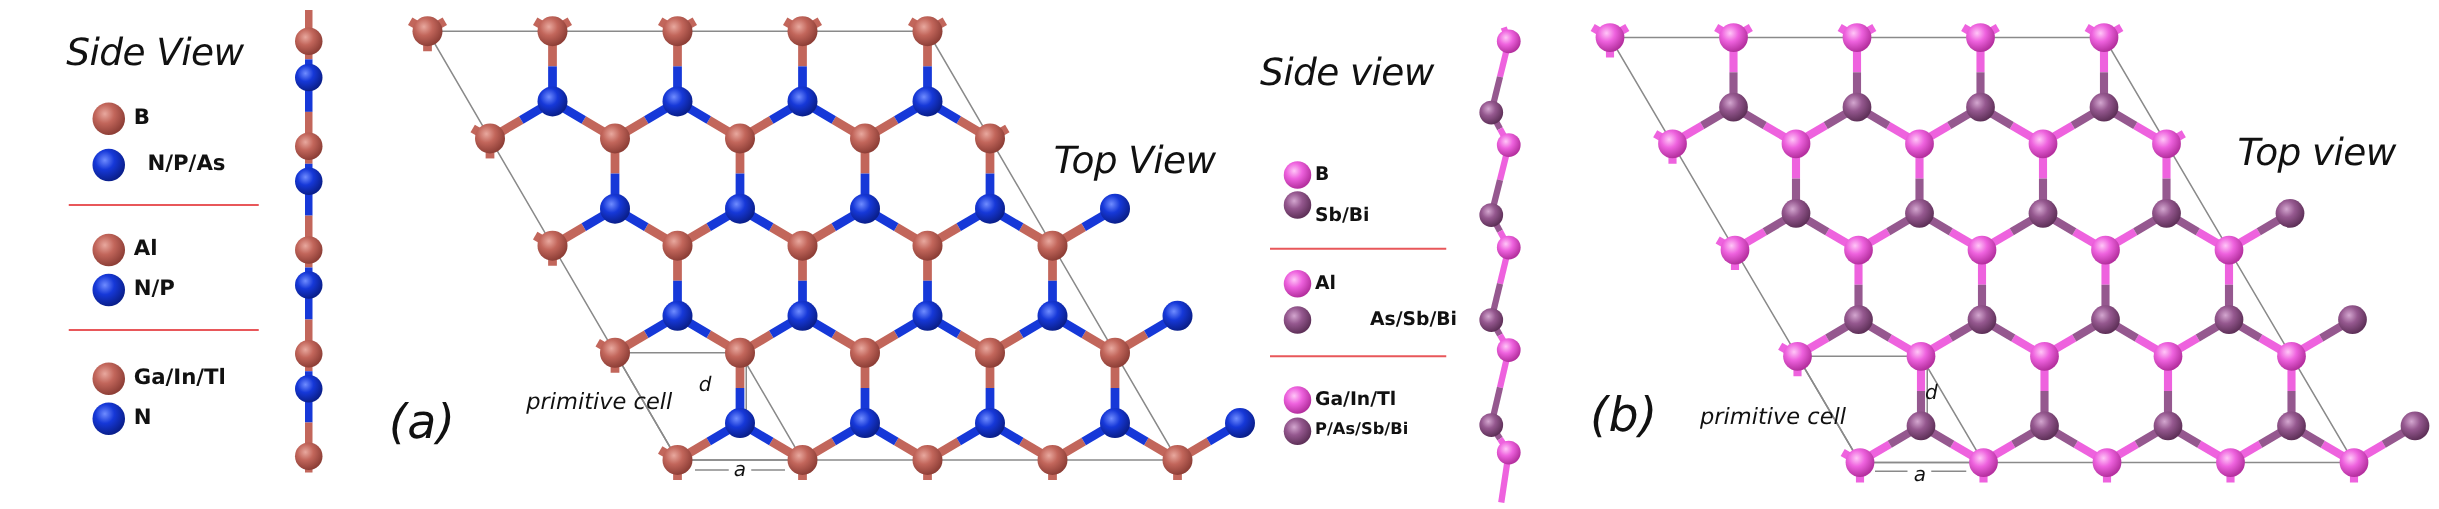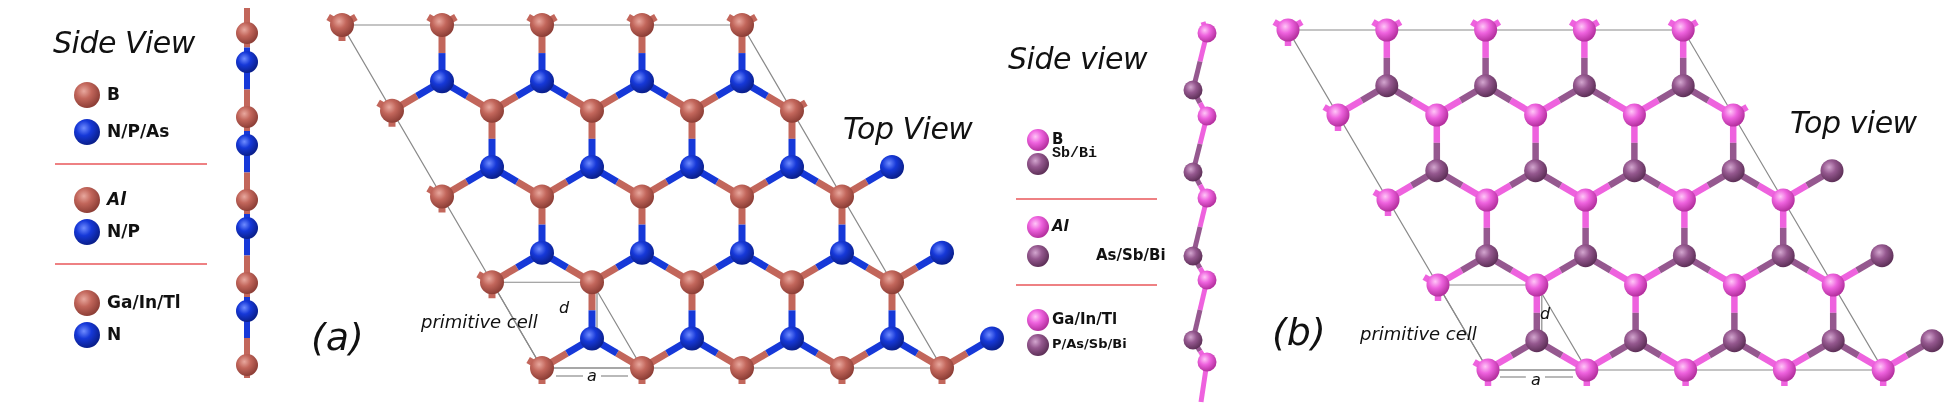--- a/index.html
+++ b/index.html
@@ -4,21 +4,21 @@
 <style>
   html, body { margin:0; padding:0; background:#ffffff; }
   body { width:1951px; height:407px; position:relative; overflow:hidden; font-family:"DejaVu Sans", sans-serif; }
   #canvas { position:absolute; left:0; top:0; }
   .lbl { position:absolute; color:#111; font-style:italic; font-weight:normal; white-space:nowrap; line-height:1; }
   .title { font-size:30px; letter-spacing:-0.5px; }
   .panel-tag { font-size:38px; font-weight:normal; }
   .cell-lbl { font-size:18px; }
   .param { font-size:16px; }
   .legend-txt { position:absolute; color:#111; font-size:17px; font-weight:bold; white-space:nowrap; line-height:1; font-family:"DejaVu Sans", sans-serif; }
-  .legend-txt.it { font-style:italic; }
+  .legend-txt.it { }
 </style>
 </head>
 <body>
 
 <svg id="canvas" width="1951" height="407" viewBox="0 0 1951 407">
   <defs>
     <radialGradient id="g-a-cat" cx="38%" cy="35%" r="65%">
       <stop offset="0%" stop-color="#e8a89e"></stop>
         <stop offset="45%" stop-color="#c2665b"></stop>
         <stop offset="100%" stop-color="#8e3f37"></stop>
@@ -486,31 +486,31 @@
 </svg>
 
 <div class="lbl title" style="left:53px; top:28px;">Side View</div>
 <div class="lbl title" style="left:843px; top:114px;">Top View</div>
 <div class="lbl panel-tag" style="left:311px; top:318px;">(a)</div>
 <div class="lbl cell-lbl" style="left:421px; top:313px;">primitive cell</div>
 <div class="lbl param" style="left:559px; top:300px;">d</div>
 <div class="lbl param" style="left:587px; top:368px;">a</div>
 
 <div class="legend-txt" style="left:107px; top:86px;">B</div>
-<div class="legend-txt" style="left:107px; top:123px;">N/P/As</div>
+<div class="legend-txt" style="left:118px; top:123px;">N/P/As</div>
 <div class="legend-txt it" style="left:107px; top:191px;">Al</div>
 <div class="legend-txt" style="left:107px; top:223px;">N/P</div>
 <div class="legend-txt" style="left:107px; top:294px;">Ga/In/Tl</div>
 <div class="legend-txt" style="left:107px; top:326px;">N</div>
 
 <div class="lbl title" style="left:1008px; top:44px;">Side view</div>
 <div class="lbl title" style="left:1790px; top:108px;">Top view</div>
 <div class="lbl panel-tag" style="left:1272px; top:313px;">(b)</div>
 <div class="lbl cell-lbl" style="left:1360px; top:325px;">primitive cell</div>
 <div class="lbl param" style="left:1540px; top:306px;">d</div>
 <div class="lbl param" style="left:1531px; top:372px;">a</div>
 
 <div class="legend-txt" style="left:1052px; top:132px; font-size:15px;">B</div>
-<div class="legend-txt" style="left:1052px; top:146px; font-size:15px;font-family:Liberation Mono, monospace;">Sb/Bi</div>
+<div class="legend-txt" style="left:1052px; top:165px; font-size:15px;">Sb/Bi</div>
 <div class="legend-txt it" style="left:1052px; top:219px; font-size:15px;">Al</div>
 <div class="legend-txt" style="left:1096px; top:248px; font-size:15px;">As/Sb/Bi</div>
 <div class="legend-txt" style="left:1052px; top:312px; font-size:15px;">Ga/In/Tl</div>
 <div class="legend-txt" style="left:1052px; top:337px; font-size:13px;">P/As/Sb/Bi</div>
 
 </body></html>

